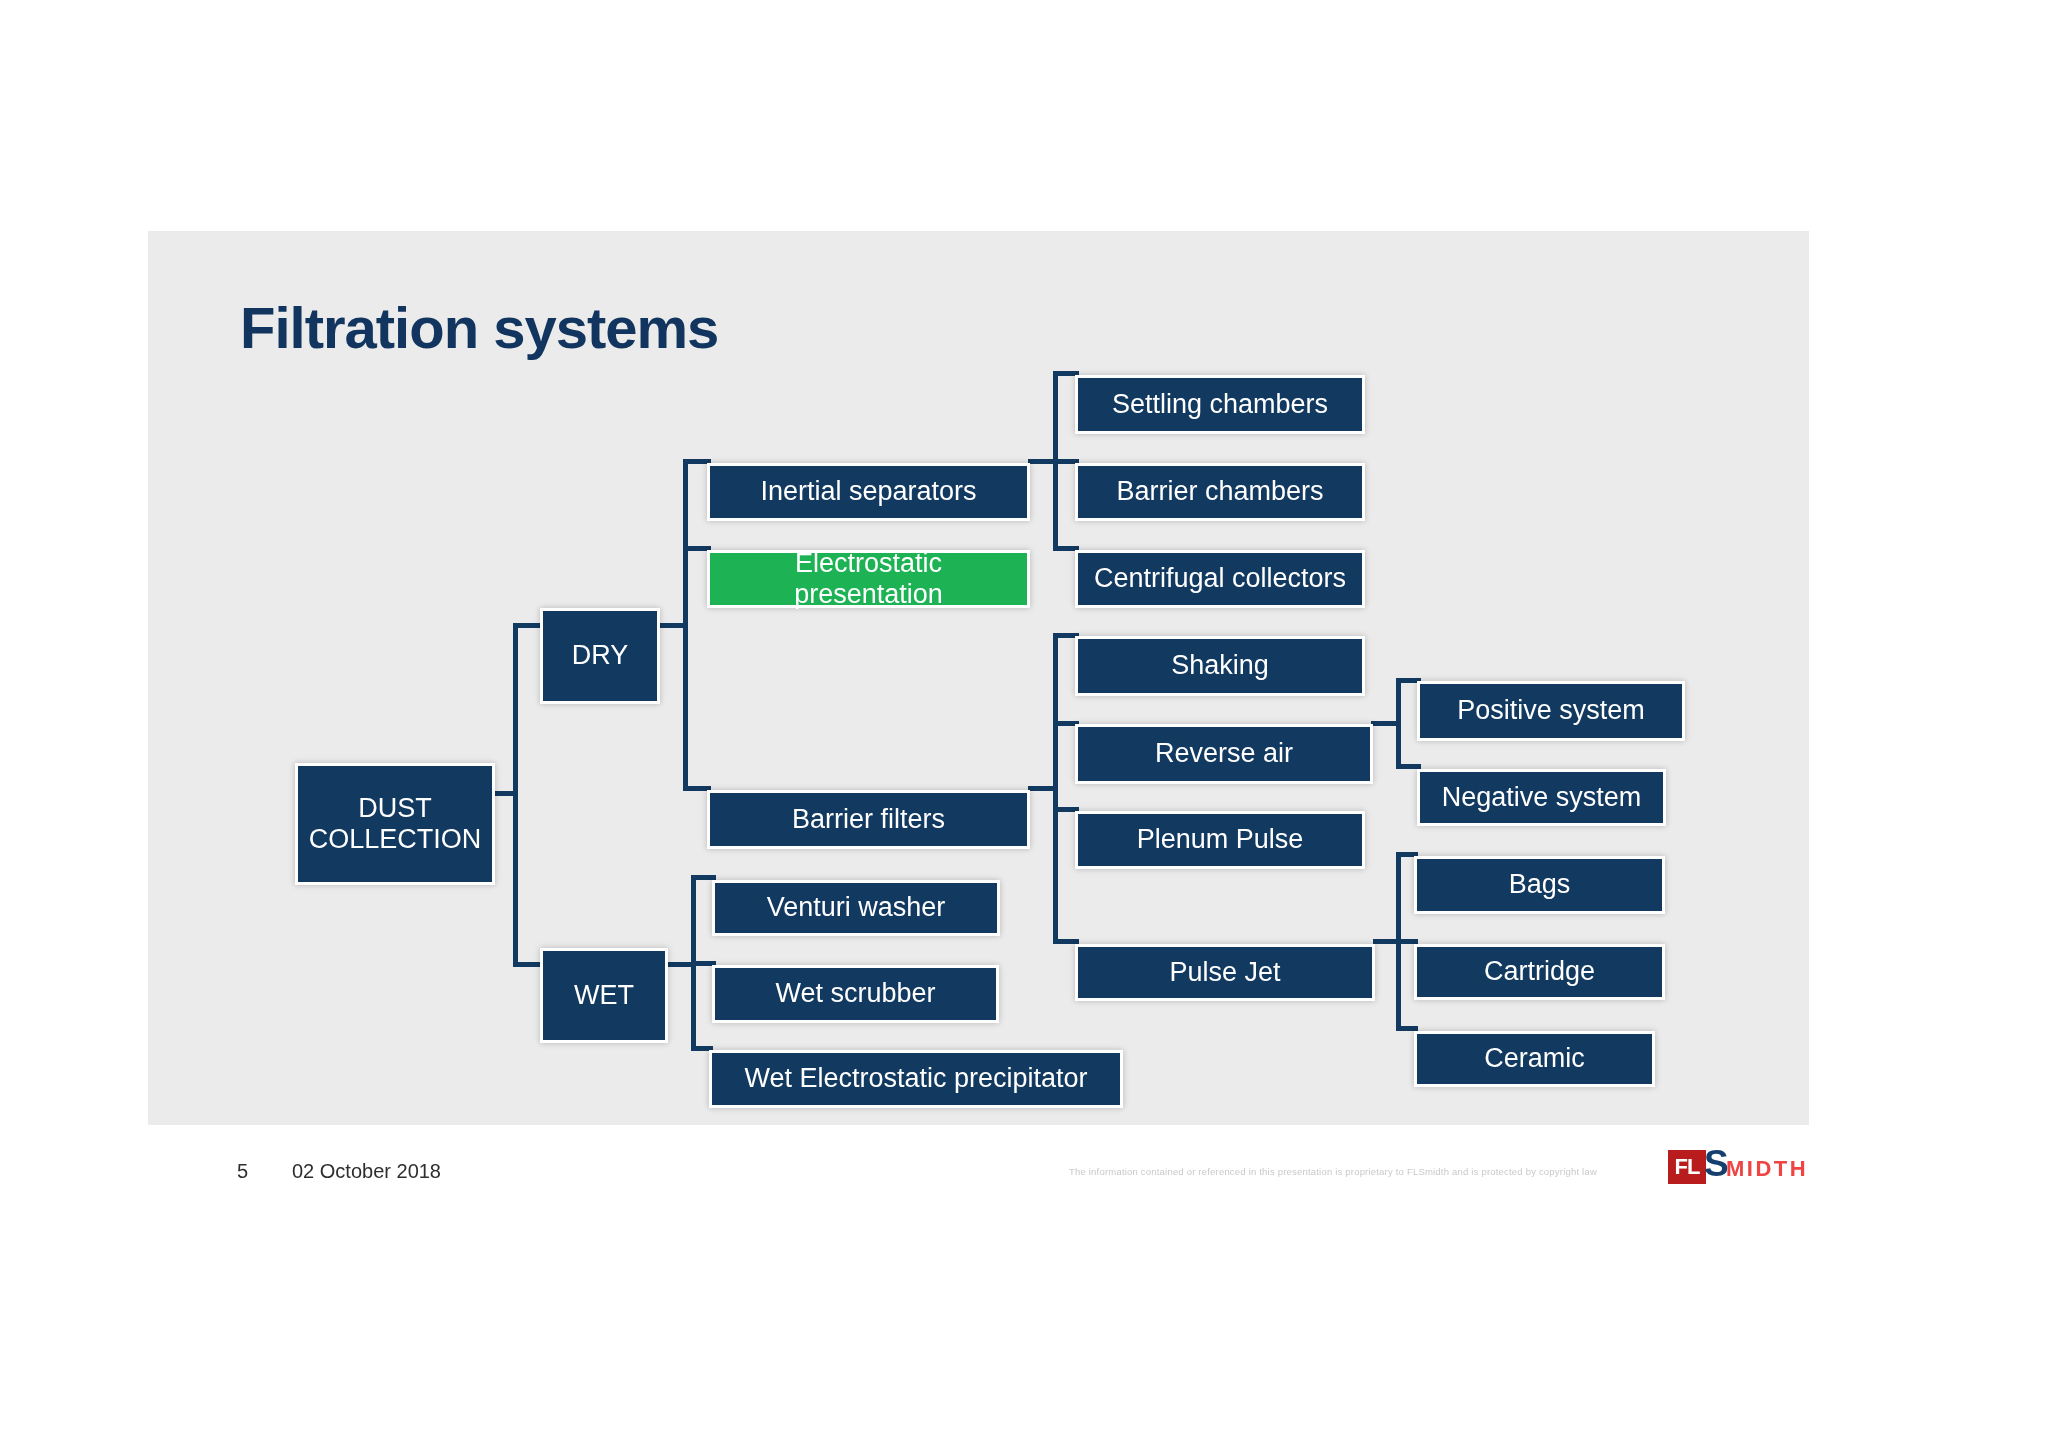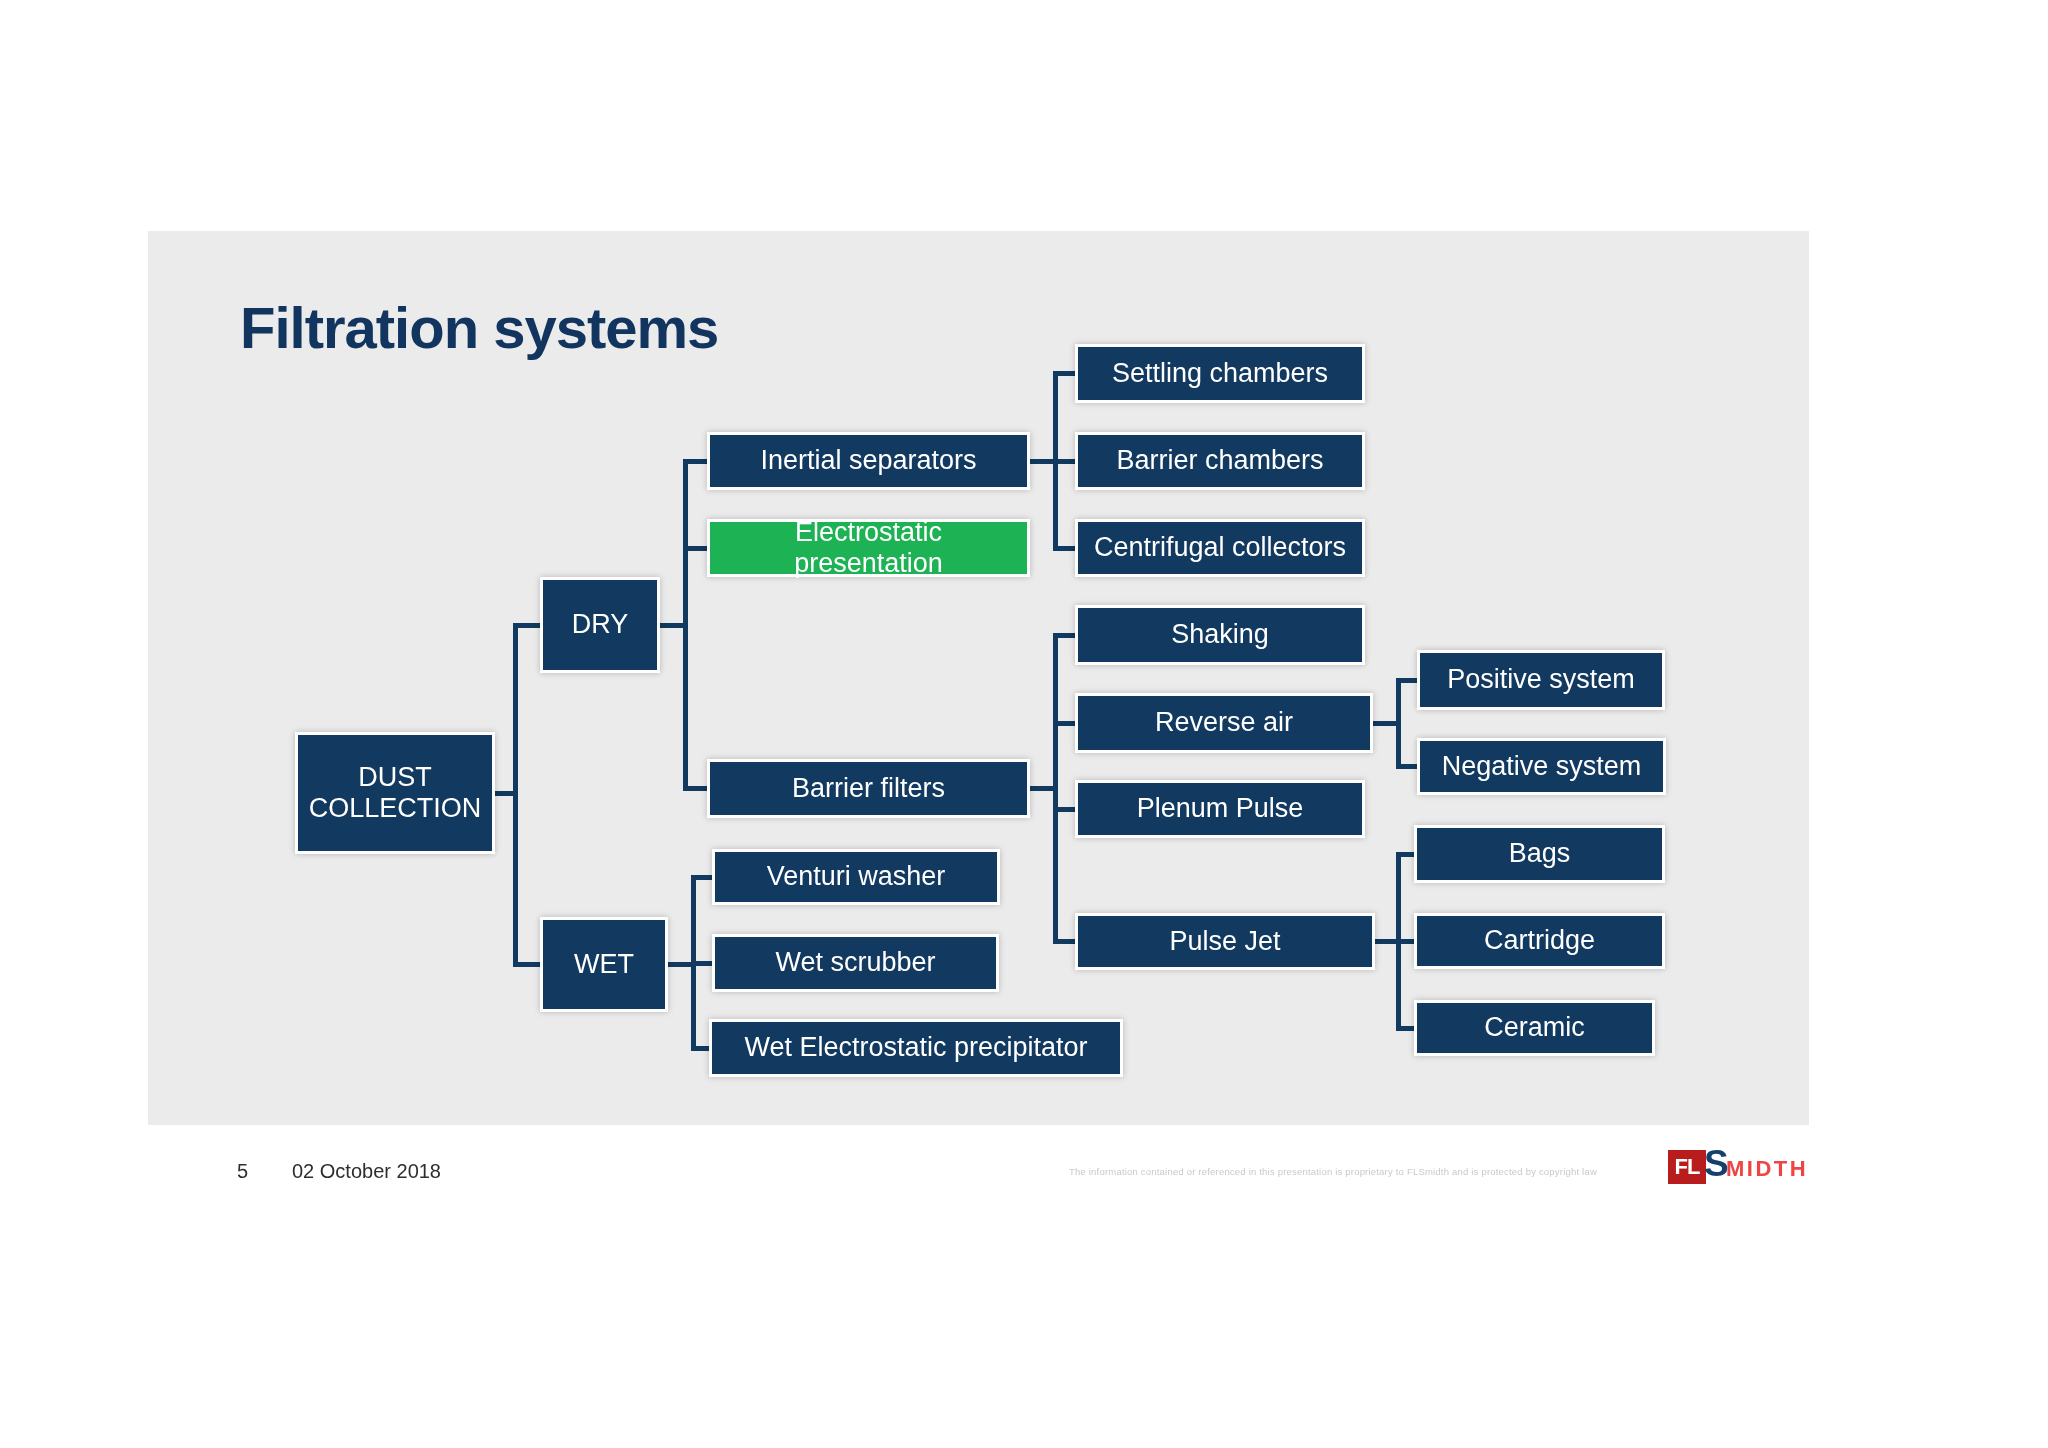--- a/index.html
+++ b/index.html
@@ -4,21 +4,21 @@
 <style>
   html,body{margin:0;padding:0;background:#ffffff;}
   .page{position:relative;width:2048px;height:1448px;background:#ffffff;overflow:hidden;
         font-family:"Liberation Sans","DejaVu Sans",sans-serif;}
   .slide{position:absolute;left:148px;top:231px;width:1661px;height:894px;background:#ebebeb;}
   .slide-title{position:absolute;left:240px;top:296px;font-size:58px;font-weight:bold;
         color:#123560;line-height:1.1;letter-spacing:-1px;}
   .node{position:absolute;background:#12395f;color:#ffffff;border:3px solid #ffffff;
         box-sizing:border-box;display:flex;align-items:center;justify-content:center;
         text-align:center;font-size:27px;line-height:1.15;box-shadow:0 0 6px rgba(0,0,0,0.22);
-        z-index:2;padding:0 8px;}
+        z-index:2;padding:0 8px;margin-top:31px;}
   .node.green{background:#1db355;}
   .line{position:absolute;background:#12395f;z-index:1;}
   .footer-text{position:absolute;font-size:20px;color:#2e2e2e;}
   .disclaimer{position:absolute;font-size:9.5px;color:#c9c9c9;letter-spacing:0.2px;}
   .logo{position:absolute;left:1668px;top:1150px;width:145px;height:40px;}
   .logo-sq{position:absolute;left:0;top:0;width:38px;height:34px;background:#b91c1c;
         color:#ffffff;font-weight:bold;font-size:22px;display:flex;align-items:center;
         justify-content:center;letter-spacing:-1px;}
   .logo-s{position:absolute;left:36px;top:-5px;font-size:37px;font-weight:bold;color:#15406e;line-height:1;}
   .logo-midth{position:absolute;left:58px;top:8px;font-size:22px;font-weight:bold;
@@ -84,21 +84,21 @@
 
   <div class="node" style="left:1075px;top:344px;width:290px;height:59px">Settling chambers</div>
   <div class="node" style="left:1075px;top:432px;width:290px;height:58px">Barrier chambers</div>
   <div class="node" style="left:1075px;top:519px;width:290px;height:58px">Centrifugal collectors</div>
 
   <div class="node" style="left:1075px;top:605px;width:290px;height:60px">Shaking</div>
   <div class="node" style="left:1075px;top:693px;width:298px;height:60px">Reverse air</div>
   <div class="node" style="left:1075px;top:780px;width:290px;height:58px">Plenum Pulse</div>
   <div class="node" style="left:1075px;top:913px;width:300px;height:57px">Pulse Jet</div>
 
-  <div class="node" style="left:1417px;top:650px;width:248px;height:60px">Positive system</div>
+  <div class="node" style="left:1417px;top:650px;width:268px;height:60px">Positive system</div>
   <div class="node" style="left:1417px;top:738px;width:249px;height:57px">Negative system</div>
 
   <div class="node" style="left:1414px;top:825px;width:251px;height:58px">Bags</div>
   <div class="node" style="left:1414px;top:913px;width:251px;height:56px">Cartridge</div>
   <div class="node" style="left:1414px;top:1000px;width:241px;height:56px">Ceramic</div>
 
   <div class="node" style="left:712px;top:849px;width:288px;height:56px">Venturi washer</div>
   <div class="node" style="left:712px;top:934px;width:287px;height:58px">Wet scrubber</div>
   <div class="node" style="left:709px;top:1019px;width:414px;height:58px">Wet Electrostatic precipitator</div>
 

